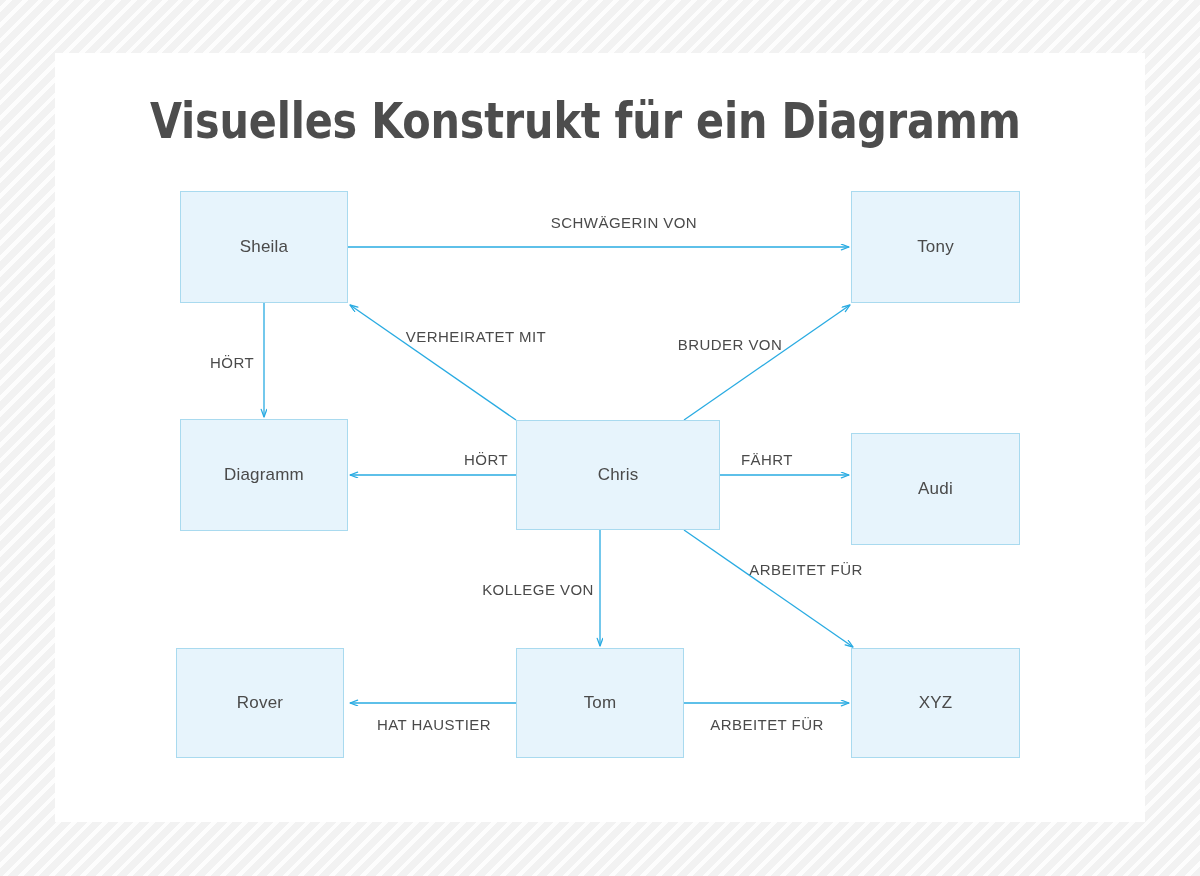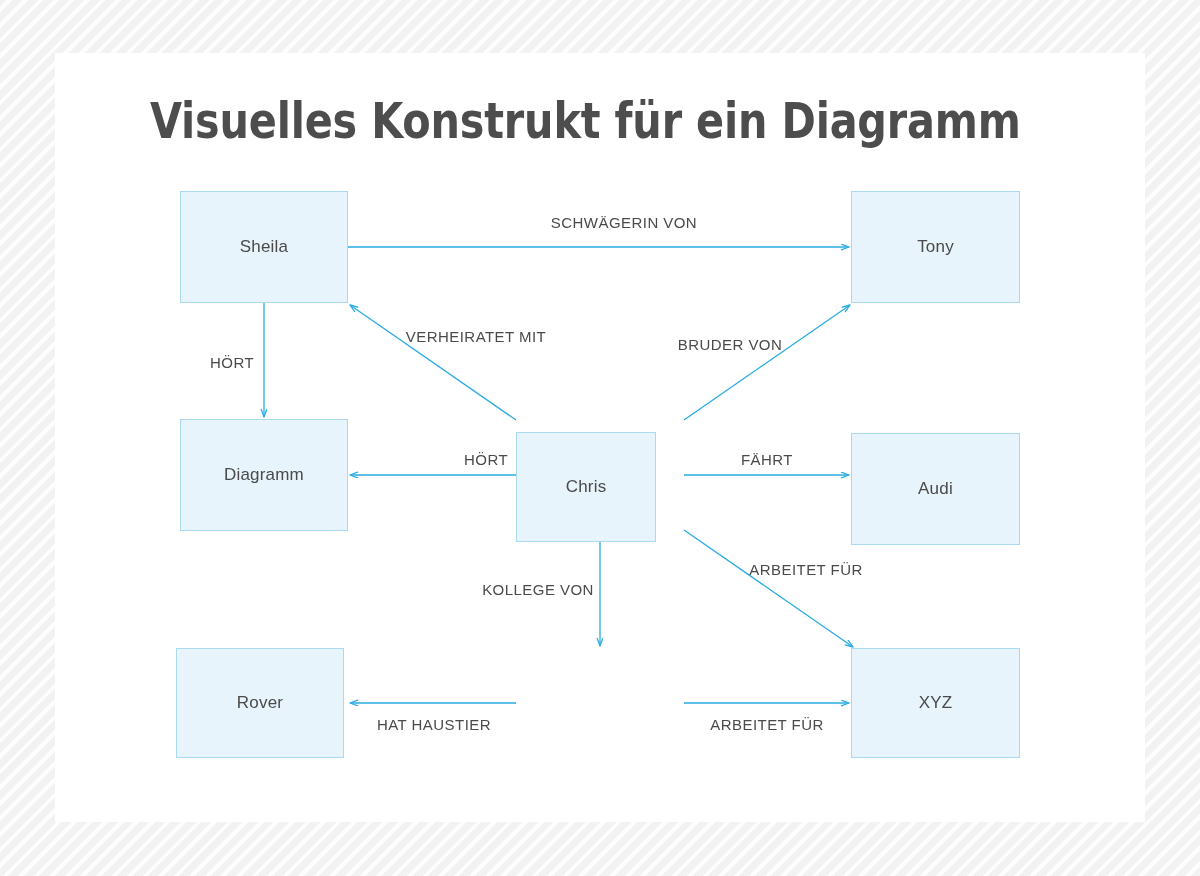--- a/index.html
+++ b/index.html
@@ -133,28 +133,31 @@
 
   <div class="node-box" style="left:180px; top:191px; width:168px; height:112px;">
     <span class="node-label">Sheila</span>
   </div>
   <div class="node-box" style="left:851px; top:191px; width:169px; height:112px;">
     <span class="node-label">Tony</span>
   </div>
   <div class="node-box" style="left:180px; top:419px; width:168px; height:112px;">
     <span class="node-label">Diagramm</span>
   </div>
-  <div class="node-box" style="left:516px; top:420px; width:140px; height:110px;margin-top:12px;">
+  <div class="node-box" style="left:516px; top:420px; width:204px; height:110px;">
     <span class="node-label">Chris</span>
   </div>
   <div class="node-box" style="left:851px; top:419px; width:169px; height:112px;margin-top:14px;">
     <span class="node-label">Audi</span>
   </div>
   <div class="node-box" style="left:176px; top:648px; width:168px; height:110px;">
     <span class="node-label">Rover</span>
+  </div>
+  <div class="node-box" style="left:516px; top:648px; width:168px; height:110px;">
+    <span class="node-label">Tom</span>
   </div>
   <div class="node-box" style="left:851px; top:648px; width:169px; height:110px;">
     <span class="node-label">XYZ</span>
   </div>
 
   <div class="edge-label" style="left:624px; top:222px; transform:translate(-50%,-50%);">SCHWÄGERIN VON</div>
   <div class="edge-label" style="left:232px; top:362px; transform:translate(-50%,-50%);">HÖRT</div>
   <div class="edge-label" style="left:476px; top:336px; transform:translate(-50%,-50%);text-align:right;">VERHEIRATET MIT</div>
   <div class="edge-label" style="left:730px; top:344px; transform:translate(-50%,-50%);">BRUDER VON</div>
   <div class="edge-label" style="left:486px; top:459px; transform:translate(-50%,-50%);">HÖRT</div>

